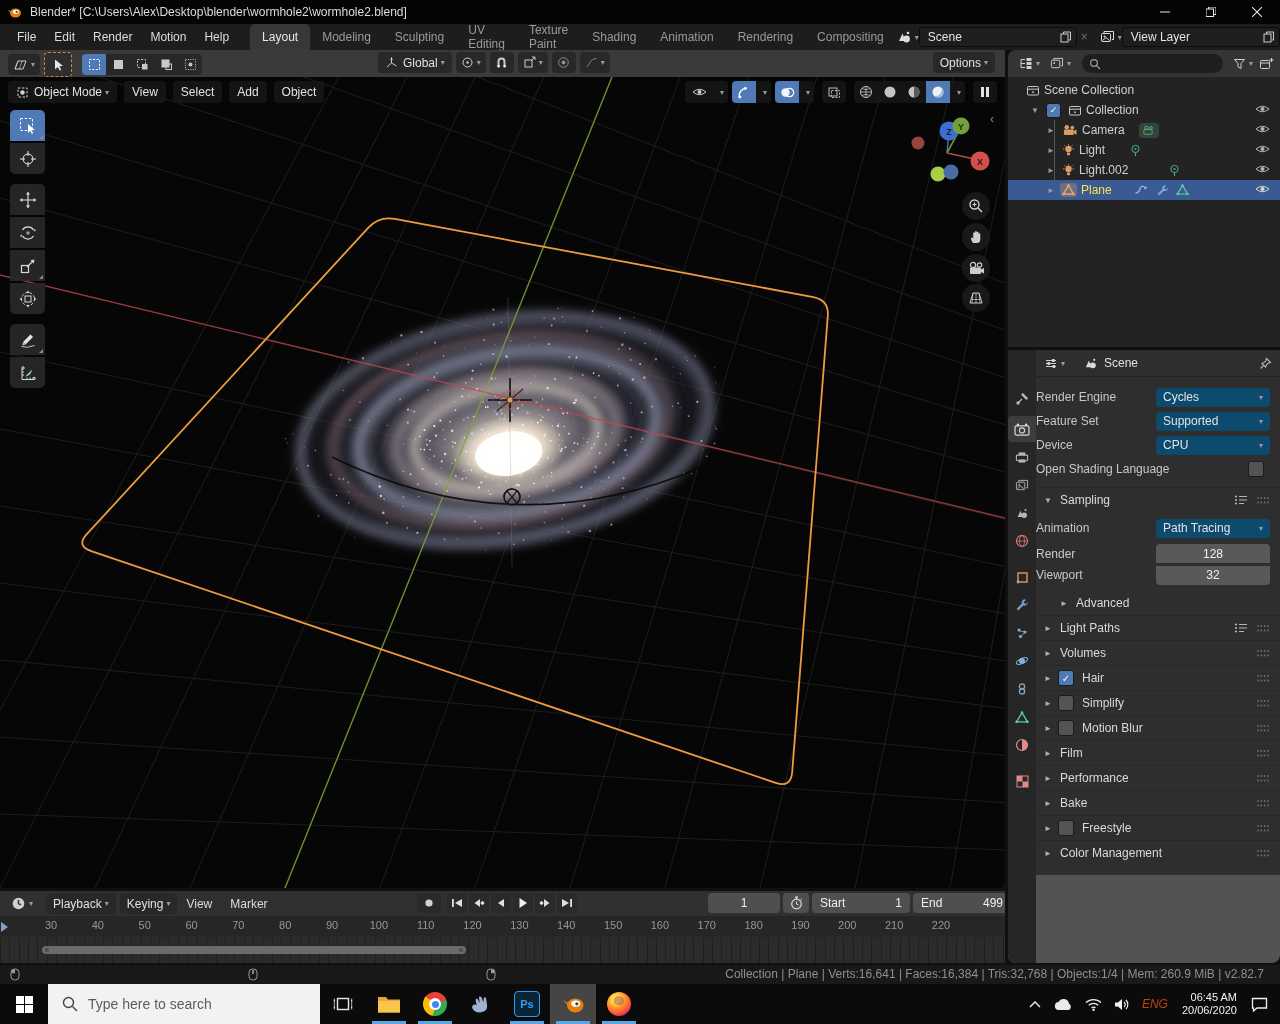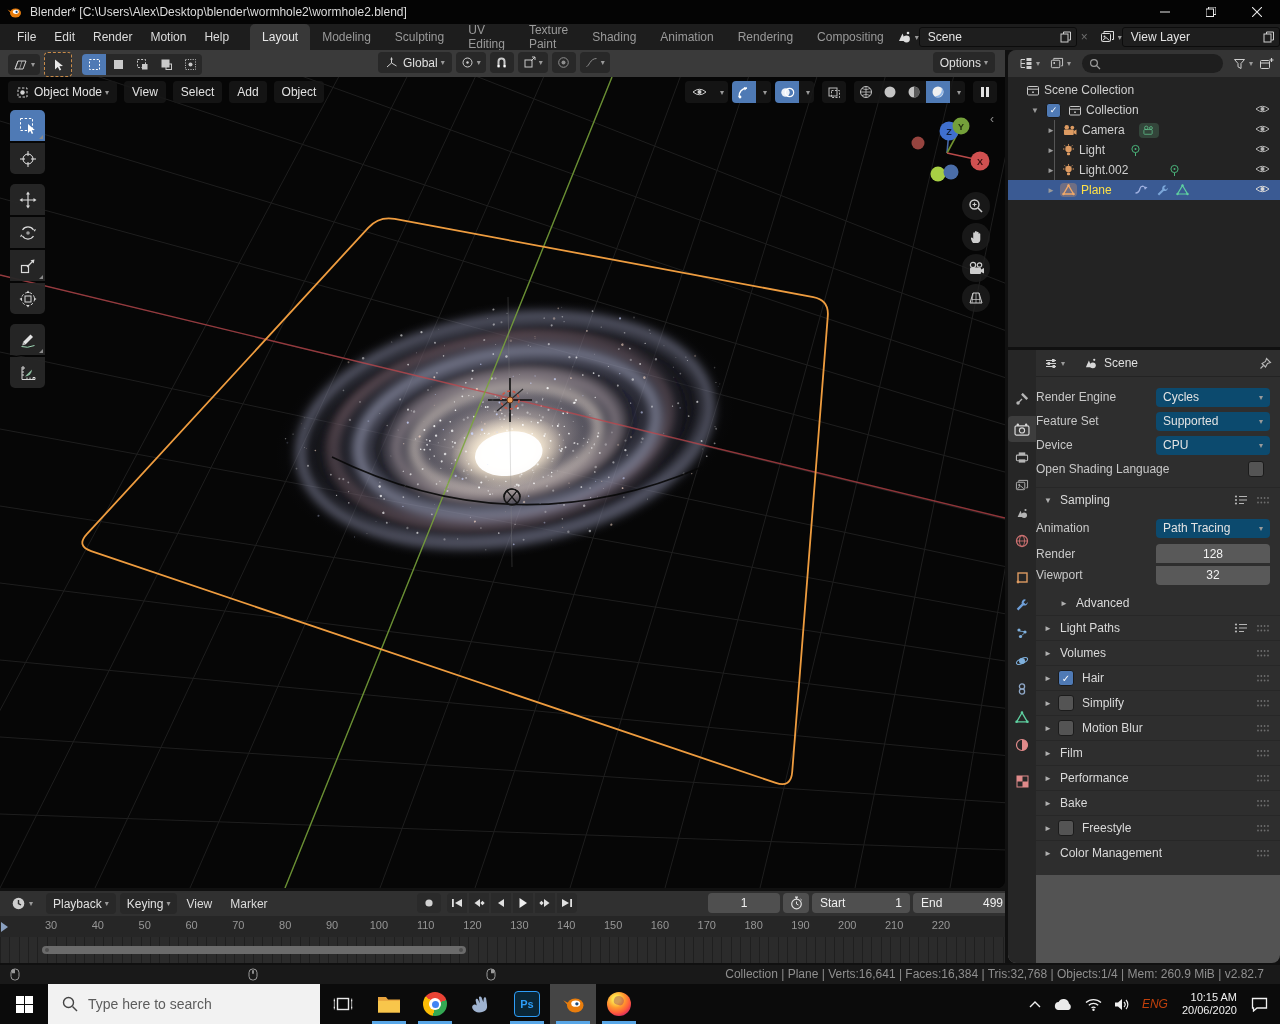--- a/index.html
+++ b/index.html
@@ -1826,21 +1826,21 @@
         </svg>
       </div>
     <div class="tray-item">
         <svg width="16" height="13" viewBox="0 0 16 13">
           <path d="M1 4.5 H4 L8 1 V12 L4 8.5 H1 Z" fill="#f0f0f0"></path>
           <path d="M10 4 A3.6 3.6 0 0 1 10 9 M12 2 A6.5 6.5 0 0 1 12 11" fill="none" stroke="#f0f0f0" stroke-width="1.2"></path>
         </svg>
       </div>
     <div class="tray-item" style="font-size:12px">ENG</div>
     <div class="clockblk">
-      <div>10:15 AM</div>
+      <div>06:45 AM</div>
       <div>20/06/2020</div>
     </div>
     <div class="tray-item" style="padding-right:12px">
         <svg width="17" height="15" viewBox="0 0 17 15">
           <path d="M1.5 1.5 H15.5 V11 H6 L2.5 14 V11 H1.5 Z" fill="none" stroke="#f0f0f0" stroke-width="1.3"></path>
         </svg>
       </div>
   </div>
 
 </div>

